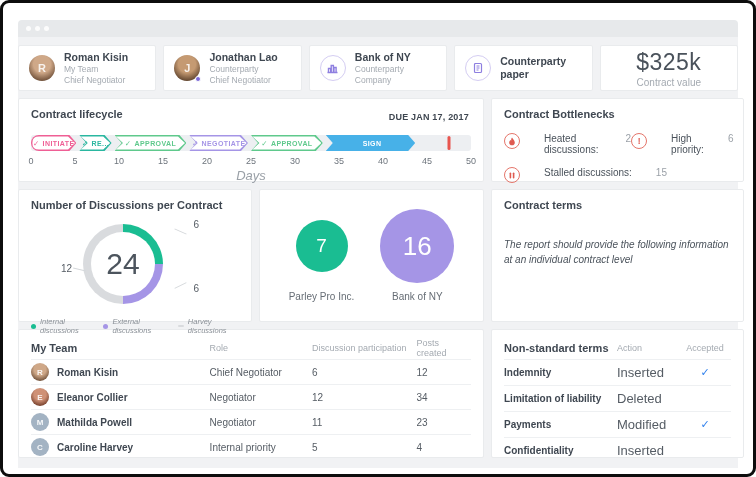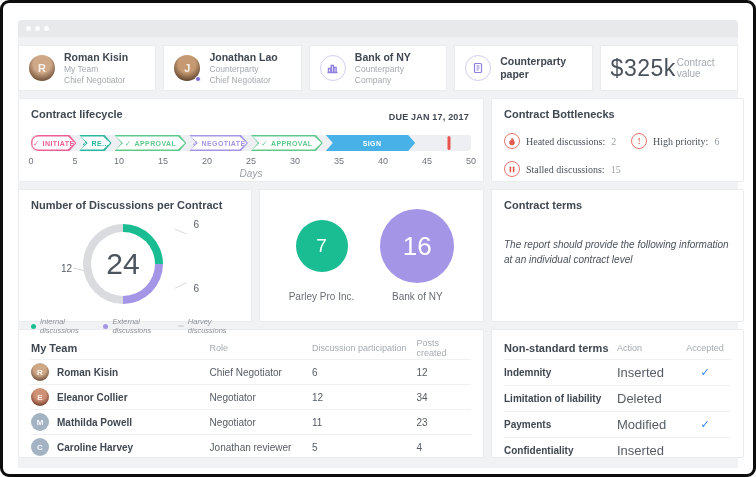--- a/index.html
+++ b/index.html
@@ -19,21 +19,21 @@
   .top-row { display:grid; grid-template-columns:repeat(5,1fr); gap:7px; margin-bottom:7px; }
   .card { height:46px; display:flex; align-items:center; padding:0 10px; gap:9px; }
   .avatar { width:26px; height:26px; border-radius:50%; color:rgba(255,255,255,.85); font-size:11px; font-weight:700; display:flex; align-items:center; justify-content:center; position:relative; flex-shrink:0; }
   .av-roman { background:radial-gradient(circle at 50% 35%, #cfa888 0 40%, #7a5a42 75%, #4c382a); }
   .av-jon { background:radial-gradient(circle at 50% 35%, #c59a72 0 40%, #6b4e36 75%, #3e2d20); }
   .av-badge { position:absolute; right:-1px; bottom:-1px; width:6px; height:6px; border-radius:50%; background:#7a68d8; border:1px solid #fff; }
   .icon-circle { width:26px; height:26px; border-radius:50%; border:1px solid #d4cdf2; display:flex; align-items:center; justify-content:center; flex-shrink:0; }
   .card-text { line-height:1.25; min-width:0; }
   .card-name { font-size:10.5px; font-weight:700; color:#3f4751; }
   .card-sub { font-size:8.5px; color:#a4aab1; }
-  .card-value-wrap { justify-content:center; gap:1px; }
+  .card-value-wrap { flex-direction:column; justify-content:center; gap:1px; }
   .card-value { font-size:23px; font-weight:300; color:#4a525b; letter-spacing:.5px; }
   .card-value-label { font-size:10px; color:#a4aab1; }
 
   
   .main { display:grid; grid-template-columns:234px 225px 253px; grid-template-rows:84px 133px 129px; gap:7px; padding-bottom:10px; }
   .p-lifecycle { grid-column:1/3; padding:9px 12px; position:relative; }
   .p-bottlenecks { grid-column:3; padding:9px 12px; }
   .p-donut { padding:9px 12px; position:relative; }
   .p-awaiting { padding:9px 12px; }
   .p-notes { padding:9px 12px; }
@@ -50,25 +50,25 @@
     clip-path:polygon(7px 50%, 0 0, calc(100% - 7px) 0, 100% 50%, calc(100% - 7px) 100%, 0 100%); }
   .stage-inner { position:absolute; inset:1.4px; background:#fff;
     clip-path:polygon(7px 50%, 0 0, calc(100% - 7px) 0, 100% 50%, calc(100% - 7px) 100%, 0 100%); }
   .stage.first .stage-shape, .stage.first .stage-inner { clip-path:polygon(0 0, calc(100% - 7px) 0, 100% 50%, calc(100% - 7px) 100%, 0 100%); border-radius:8px 0 0 8px; }
   .stage-label { position:absolute; inset:0; display:flex; align-items:center; justify-content:center; gap:3px; font-size:7px; font-weight:700; letter-spacing:.4px; color:var(--c); white-space:nowrap; overflow:hidden; }
   .stage.filled .stage-label { color:#fff; }
   .chk { font-style:normal; font-size:7.5px; }
   .due-marker { position:absolute; top:1px; width:3px; height:14px; background:#e8554e; border-radius:2px; transform:translateX(-50%); }
   .lc-axis { position:relative; height:11px; margin-top:5px; }
   .axis-tick { position:absolute; transform:translateX(-50%); font-size:9px; color:#6d747c; }
-  .lc-days { text-align:center; font-size:10px; font-style:italic; color:#9aa0a7; margin-top:1px; }
+  .lc-days { text-align:center; font-size:13px; font-style:italic; color:#9aa0a7; margin-top:1px; }
 
   
   .bn-list { display:flex; flex-wrap:wrap; row-gap:12px; margin-top:13px; }
-  .bn-item { display:flex; align-items:center; gap:6px;font-family:Liberation Serif, serif; }
+  .bn-item { display:flex; gap:24px; }
   .bn-item:nth-child(1){ width:56%; } .bn-item:nth-child(2){ width:44%; } .bn-item:nth-child(3){ width:100%; }
   .bn-icon { width:16px; height:16px; border:1.3px solid #e4756a; border-radius:50%; display:flex; align-items:center; justify-content:center; color:#df5a50; font-size:8.5px; font-weight:700; flex-shrink:0; }
   .bn-label { font-size:10px; color:#4a525b; }
   .bn-value { font-size:10px; color:#9ba1a8; }
 
   
   .donut-area { position:relative; height:92px; margin-top:8px; }
   .donut { position:absolute; left:50%; top:5px; margin-left:-52px; width:80px; height:80px; border-radius:50%; }
   .donut-hole { position:absolute; inset:8px; background:#fff; border-radius:50%; display:flex; align-items:center; justify-content:center; }
   .donut-center { font-size:30px; font-weight:300; color:#4c545d; }
@@ -378,21 +378,21 @@
               </span>
             <span>Negotiator</span>
             <span>11</span>
             <span>23</span>
           </div>
           <div class="team-row">
             <span class="tr-name">
                 <span class="sm-avatar av-init">C</span>
                 <span>Caroline Harvey</span>
               </span>
-            <span>Jonathan reviewer</span>
+            <span>Internal priority</span>
             <span>5</span>
             <span>4</span>
           </div>
         </div>
 
         <div class="panel p-terms">
           <div class="terms-header">
             <span class="panel-title">Non-standard terms</span>
             <span class="th-gray">Action</span>
             <span class="th-gray th-right">Accepted</span>

